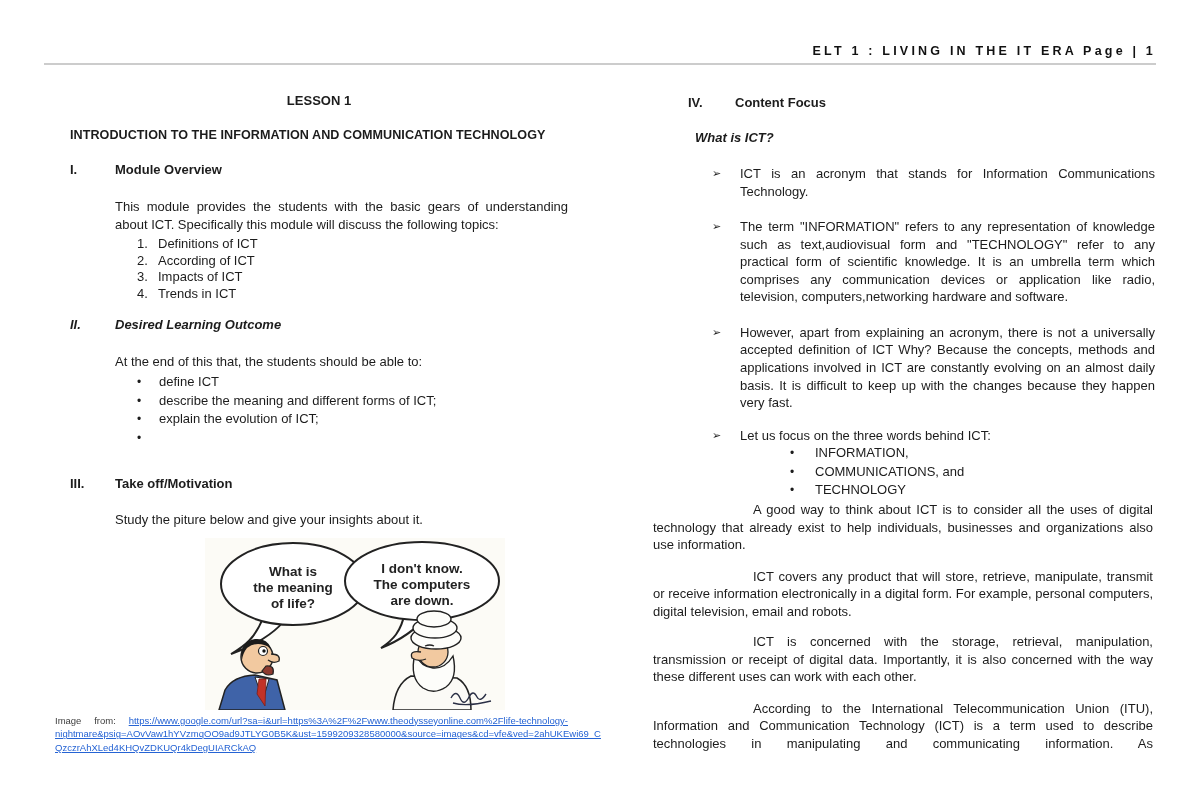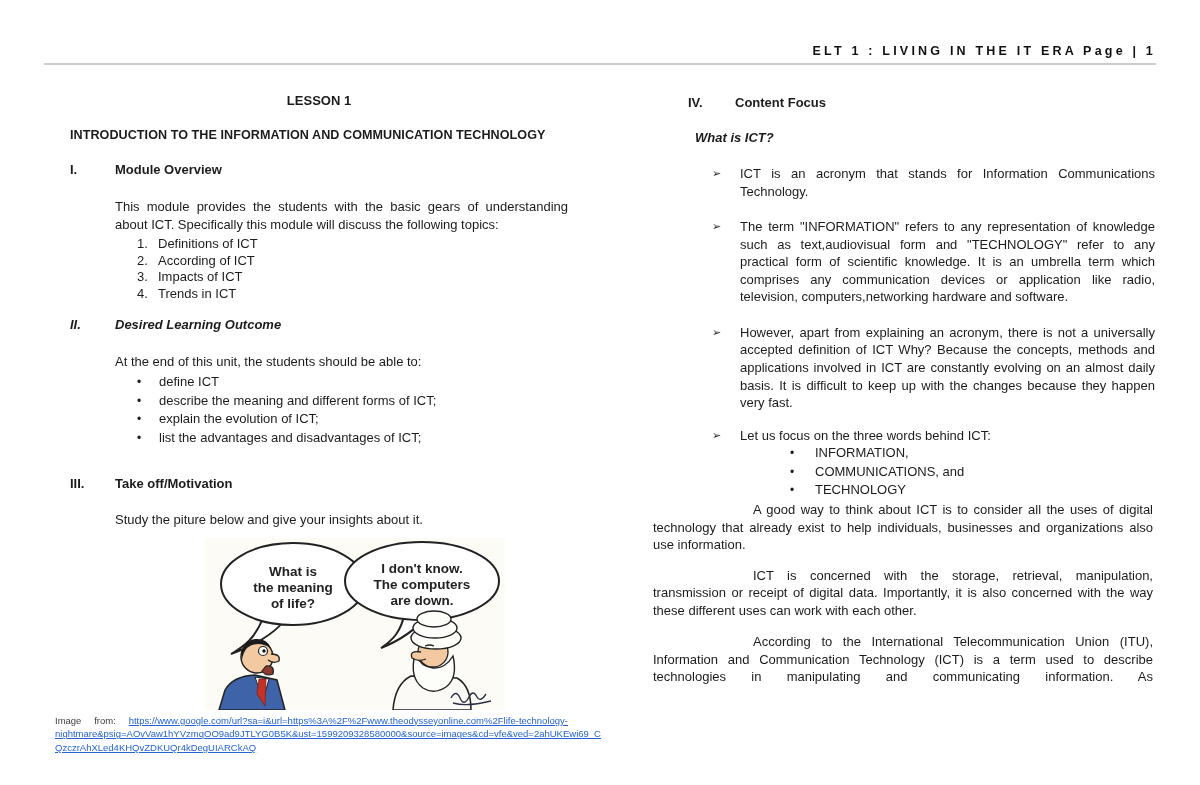--- a/index.html
+++ b/index.html
@@ -84,37 +84,36 @@
     <div class="numrow">
       <span class="mk">4.</span>
       <span>Trends in ICT</span>
     </div>
   </div>
 
   <div class="sec mt14">
     <span class="num">II.</span>
     <span>Desired Learning Outcome</span>
   </div>
-  <div class="indent mt19">At the end of this unit, the students should be able to:</div>
+  <div class="indent mt19">At the end of this that, the students should be able to:</div>
   <div class="listblock">
     <div class="bulrow">
       <span class="mk">•</span>
       <span>define ICT</span>
     </div>
     <div class="bulrow">
       <span class="mk">•</span>
       <span>describe the meaning and different forms of ICT;</span>
     </div>
     <div class="bulrow">
       <span class="mk">•</span>
       <span>explain the evolution of ICT;</span>
     </div>
     <div class="bulrow">
       <span class="mk">•</span>
-      <span>list the advantages and disadvantages of ICT;</span>
     </div>
   </div>
 
   <div class="sec mt16">
     <span class="num">III.</span>
     <span>Take off/Motivation</span>
   </div>
   <div class="indent mt19">Study the piture below and give your insights about it.</div>
 
   <div class="cartoon-wrap">
@@ -203,15 +202,16 @@
       <span class="mk">•</span>
       <span>COMMUNICATIONS, and</span>
     </div>
     <div class="focusrow">
       <span class="mk">•</span>
       <span>TECHNOLOGY</span>
     </div>
   </div>
 
   <div class="rpar rpar-first">A good way to think about ICT is to consider all the uses of digital technology that already exist to help individuals, businesses and organizations also use information.</div>
+  <div class="rpar mt16">ICT covers any product that will store, retrieve, manipulate, transmit or receive information electronically in a digital form. For example, personal computers, digital television, email and robots.</div>
   <div class="rpar" style="margin-top:13px;">ICT is concerned with the storage, retrieval, manipulation, transmission or receipt of digital data. Importantly, it is also concerned with the way these different uses can work with each other.</div>
   <div class="rpar rpar-cont">According to the International Telecommunication Union (ITU), Information and Communication Technology (ICT) is a term used to describe technologies in manipulating and communicating information. As</div>
 </div>
 
 </body></html>

